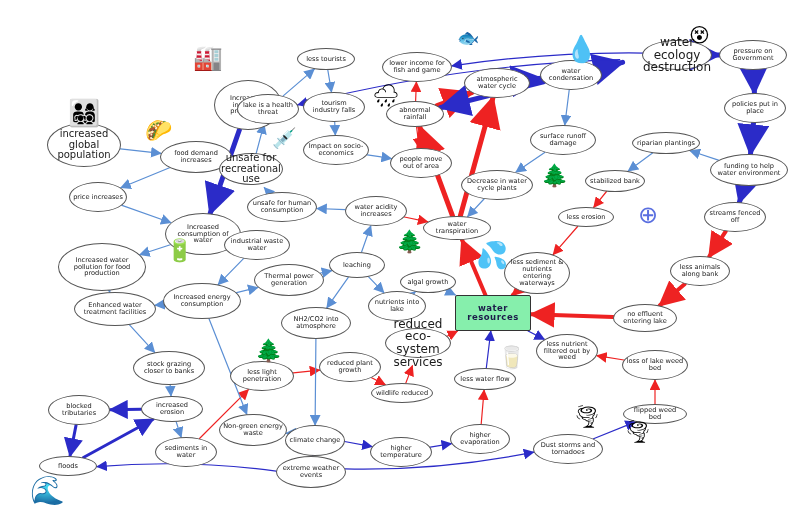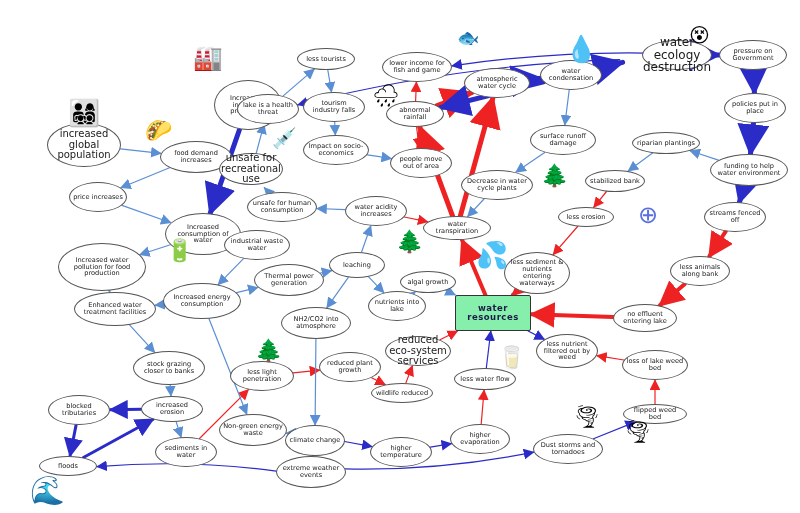--- a/index.html
+++ b/index.html
@@ -187,21 +187,21 @@
       </div>
       <div class="node ellipse" style="left: 450px; top: 424px; width: 60px; height: 30px; font-size: 6.6px;">
         <span>higher evaporation</span>
       </div>
       <div class="node ellipse" style="left: 319px; top: 352px; width: 62px; height: 30px; font-size: 6.6px;">
         <span>reduced plant growth</span>
       </div>
       <div class="node ellipse" style="left: 371px; top: 383px; width: 62px; height: 20px; font-size: 6.6px;">
         <span>wildlife reduced</span>
       </div>
-      <div class="node ellipse" style="left: 385px; top: 336px; width: 66px; height: 30px; font-size: 10px;">
+      <div class="node ellipse" style="left: 385px; top: 328px; width: 66px; height: 30px; font-size: 12px;">
         <span>reduced eco-system services</span>
       </div>
       <div class="node ellipse" style="left: 400px; top: 271px; width: 56px; height: 22px; font-size: 6.6px;">
         <span>algal growth</span>
       </div>
       <div class="node ellipse" style="left: 454px; top: 368px; width: 62px; height: 22px; font-size: 6.6px;">
         <span>less water flow</span>
       </div>
       <div class="node ellipse" style="left: 297px; top: 48px; width: 58px; height: 22px; font-size: 6.6px;">
         <span>less tourists</span>

